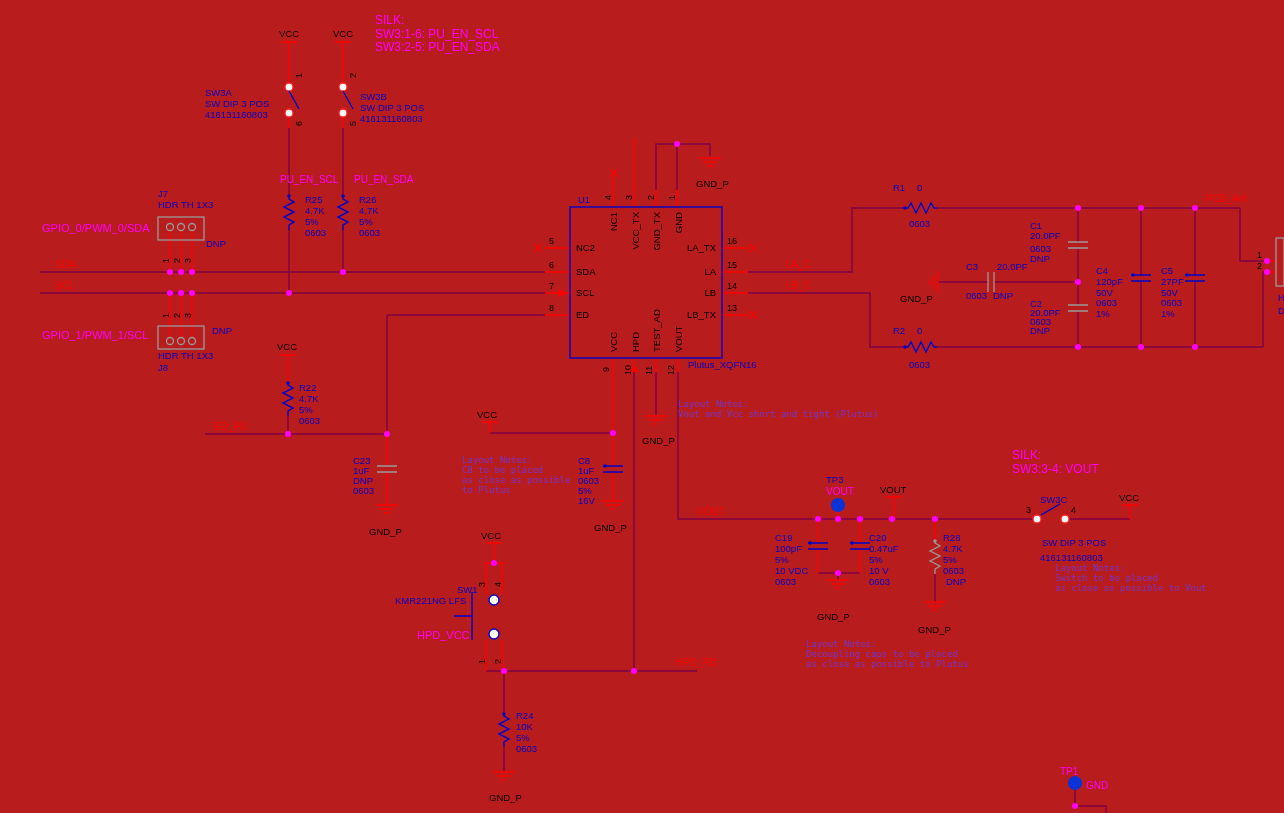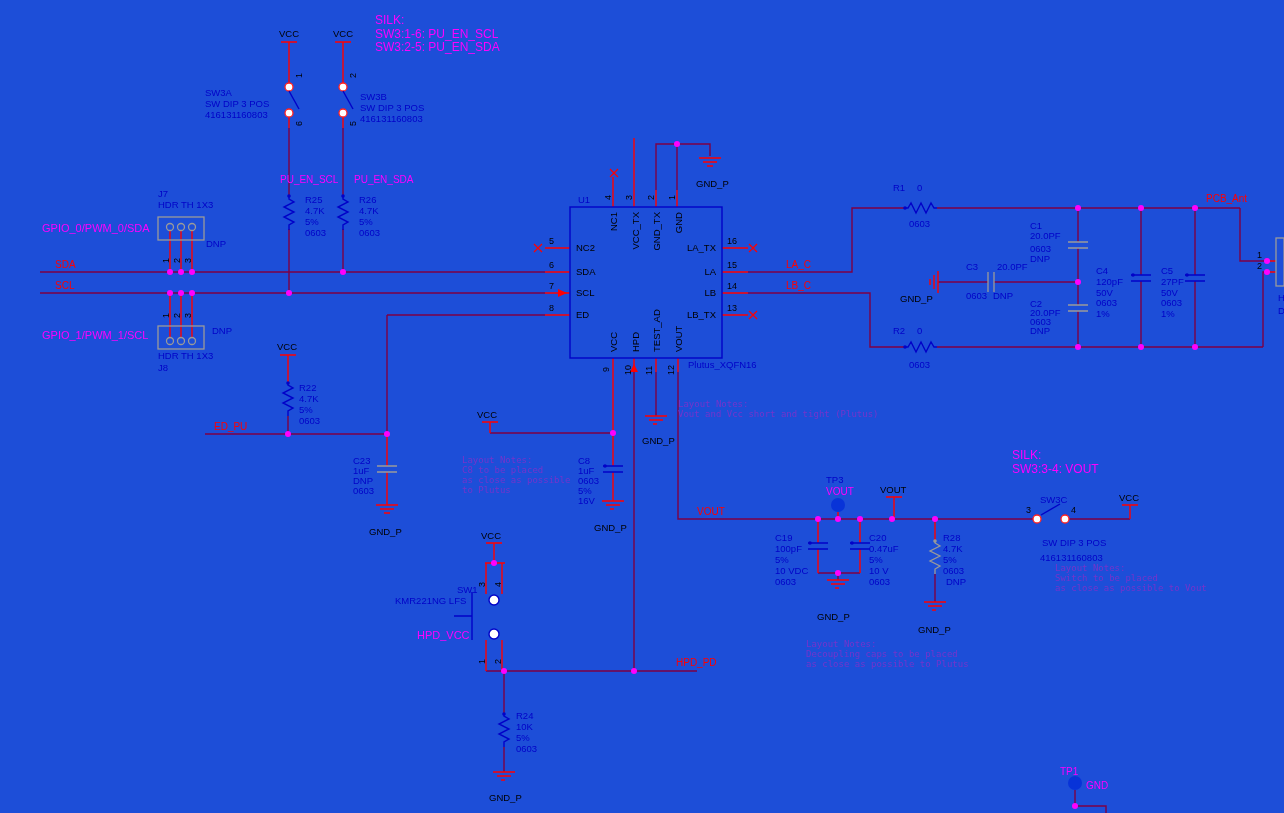--- a/index.html
+++ b/index.html
@@ -1,16 +1,16 @@
 <!DOCTYPE html>
 <html><head>
 <meta charset="utf-8">
 <style>
   html,body{margin:0;padding:0;background:#fff;}
-  .stage{position:relative;width:1284px;height:813px;background:#1d4ed8;overflow:hidden;}
+  .stage{position:relative;width:1284px;height:813px;background:#b91c1c;overflow:hidden;}
   svg text{font-family:"Liberation Sans",sans-serif;}
   
   .tb{fill:#0202c8;font-size:9.5px;}                 
   .tk{fill:#000000;font-size:9.5px;}                 
   .tnm{fill:#000000;font-size:9.5px;}                
   .tpn{fill:#000000;font-size:9px;}                  
   .tnet{fill:#ff0000;font-size:10px;}                
   .tmag{fill:#ff00ff;font-size:11px;}                
   .tmag10{fill:#ff00ff;font-size:10px;}
   .tsilk{fill:#ff00ff;font-size:12px;}

